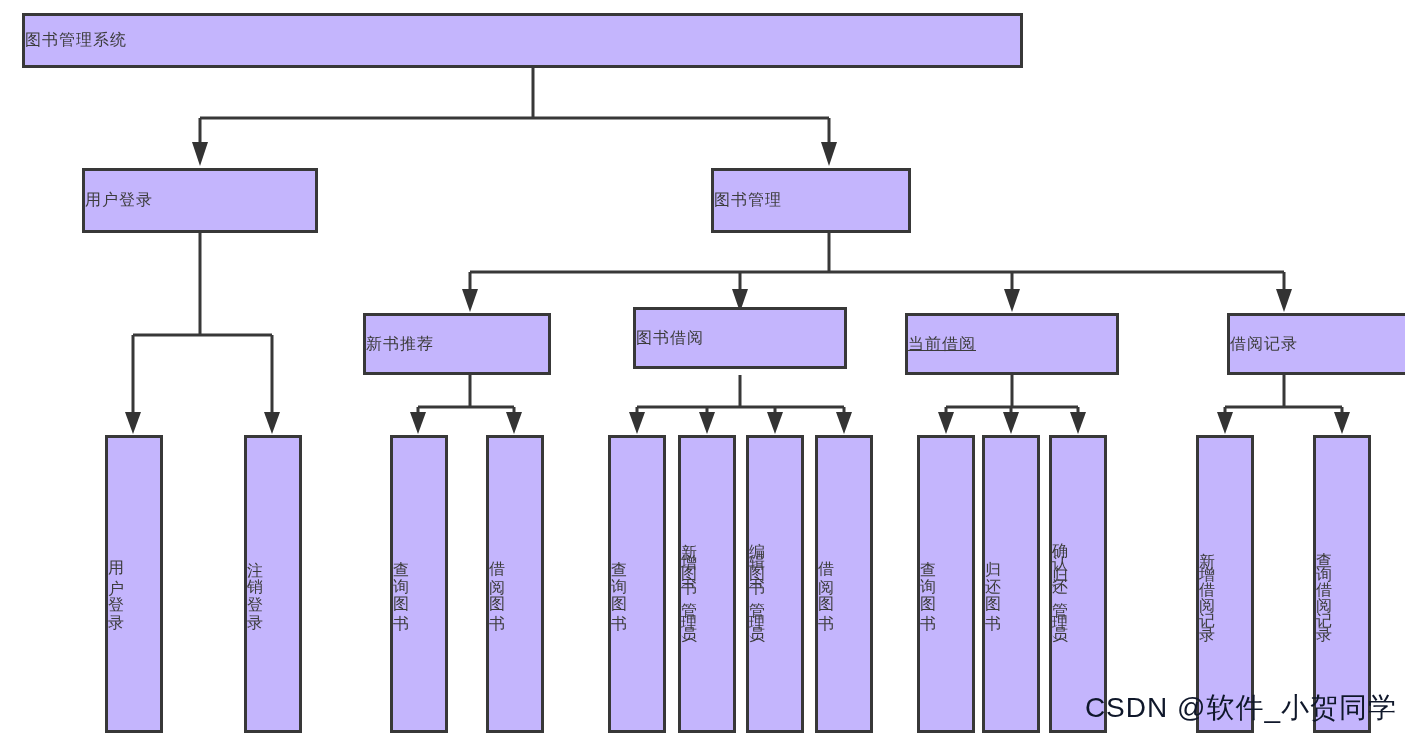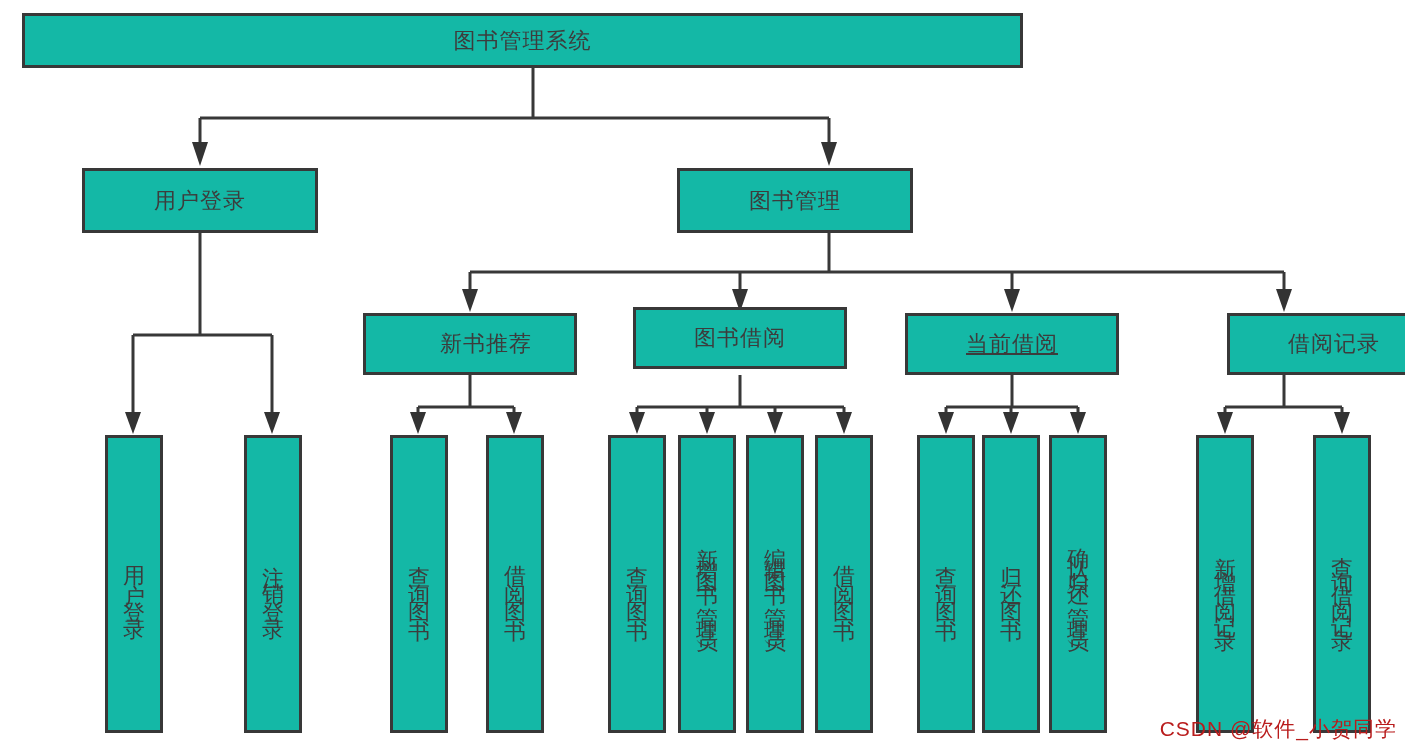--- a/index.html
+++ b/index.html
@@ -14,43 +14,42 @@
   .connectors {
     position: absolute;
     left: 0; top: 0;
     width: 1405px; height: 747px;
   }
   .connectors path { stroke: #383838; stroke-width: 3; fill: none; }
   .connectors polygon { fill: #333333; stroke: none; }
   .box {
     position: absolute;
     box-sizing: border-box;
-    background: #14b8a6;
+    background: #c4b5fd;
     border: 3px solid #383838;
     display: flex;
     align-items: center;
-    justify-content: center;
     color: #3c3c3c;
-    font-size: 22px;
+    font-size: 16px;
     letter-spacing: 1px;
   }
   .vbox span {
     writing-mode: vertical-rl;
     text-orientation: mixed;
     line-height: 1;
   }
   .ls4 span { letter-spacing: 18px; }
   .ls6 span { letter-spacing: 15px; }
   .ls9 span { letter-spacing: 12px; }
   .watermark {
     position: absolute;
     right: 8px;
-    bottom: 4px;
-    color: #b91c1c;
-    font-size: 21px;
+    bottom: 20px;
+    color: #0f172a;
+    font-size: 28px;
     letter-spacing: 1px;
     white-space: nowrap;
   }
 </style>
 </head>
 <body>
 
 <div class="stage">
 
   <svg class="connectors" viewBox="0 0 1405 747" xmlns="http://www.w3.org/2000/svg">
@@ -103,25 +102,25 @@
     </g>
   </svg>
 
   <div class="box" style="left:22px; top:13px; width:1001px; height:55px;">
     <span>图书管理系统</span>
   </div>
 
   <div class="box" style="left:82px; top:168px; width:236px; height:65px;">
     <span>用户登录</span>
   </div>
-  <div class="box" style="left:677px; top:168px; width:236px; height:65px;">
+  <div class="box" style="left:711px; top:168px; width:200px; height:65px;">
     <span>图书管理</span>
   </div>
 
-  <div class="box" style="left:363px; top:313px; width:214px; height:62px;padding-left:32px;">
+  <div class="box" style="left:363px; top:313px; width:188px; height:62px;">
     <span>新书推荐</span>
   </div>
   <div class="box" style="left:633px; top:307px; width:214px; height:62px;">
     <span>图书借阅</span>
   </div>
   <div class="box" style="left:905px; top:313px; width:214px; height:62px;text-decoration:underline;">
     <span>当前借阅</span>
   </div>
   <div class="box" style="left:1227px; top:313px; width:214px; height:62px;">
     <span>借阅记录</span>

